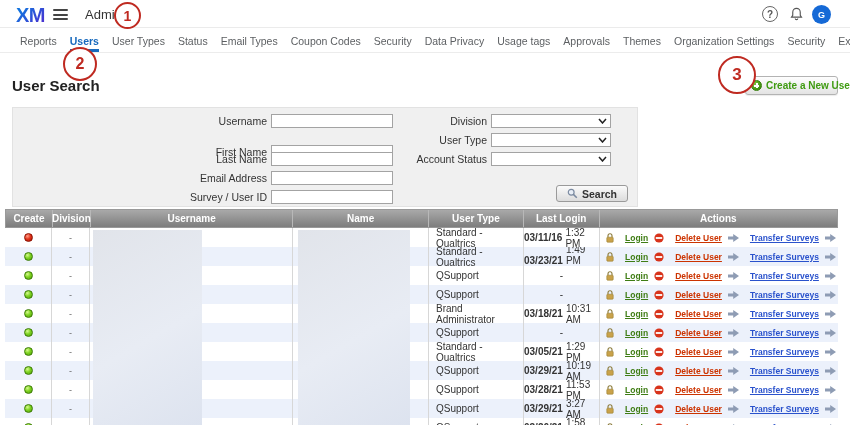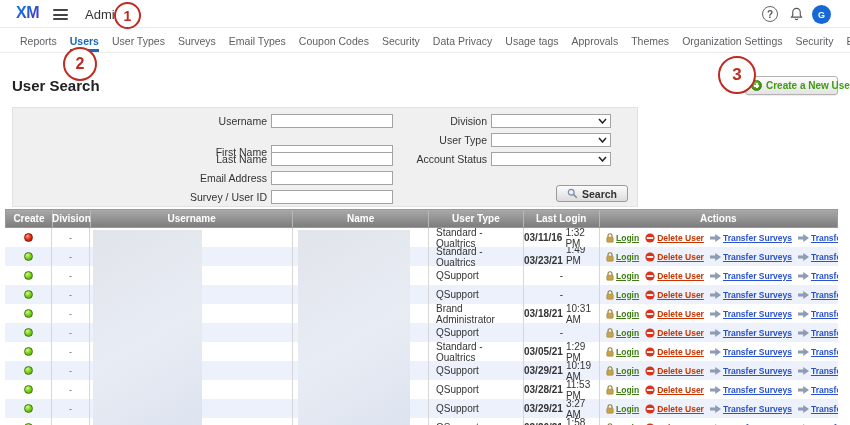--- a/index.html
+++ b/index.html
@@ -5,21 +5,21 @@
   * { margin:0; padding:0; box-sizing:border-box; }
   body { background:#fff; }
   .screen {
     position:relative; width:850px; height:425px; overflow:hidden;
     background:#fff; font-family:"Liberation Sans", sans-serif; color:#333;
   }
 
   
   .topbar { position:absolute; top:0; left:0; right:0; height:28px; background:#fff; border-bottom:1px solid #ebebeb; }
   .xm-logo {
-    position:absolute; left:16px; top:4px; font-size:16px; font-weight:bold; letter-spacing:-.5px;
+    position:absolute; left:16px; top:4px; font-size:20px; font-weight:bold; letter-spacing:-.5px;
     background:linear-gradient(135deg,#1273de 20%,#4b2fd0 90%);
     -webkit-background-clip:text; background-clip:text; color:transparent; cursor:pointer;
   }
   .hamburger { position:absolute; left:53px; top:9px; width:15px; height:11px; display:flex; flex-direction:column; justify-content:space-between; cursor:pointer; }
   .hamburger span { display:block; height:2px; background:#444; border-radius:1px; }
   .admin-title { position:absolute; left:85px; top:7px; font-size:13px; color:#333; }
   .help-icon { position:absolute; left:762px; top:6px; width:16px; height:16px; border:1.4px solid #666; border-radius:50%;
     display:flex; align-items:center; justify-content:center; font-size:10px; font-weight:bold; color:#555; cursor:pointer; }
   .bell-icon { position:absolute; left:789px; top:6px; cursor:pointer; }
   .avatar { position:absolute; left:812px; top:5px; width:19px; height:19px; border-radius:50%; background:#1569d6;
@@ -75,21 +75,21 @@
   .td { font-size:10px; color:#333; display:flex; align-items:center; border-right:1px solid #d7d7d7; height:100%; overflow:hidden; }
   .td:last-child { border-right:none; }
   .c-status, .c-division, .c-lastlogin { justify-content:center; }
   .c-division { color:#666; font-size:9px; }
   .c-usertype { padding-left:7px; }
   .c-lastlogin b { margin-right:3px; }
   .c-actions { justify-content:flex-start; gap:6px; padding-left:6px; font-size:8.5px; }
   .dot { width:9px; height:9px; border-radius:50%; }
   .dot.enabled  { background:radial-gradient(circle at 35% 30%, #d9fa90 0%, #7ed321 45%, #4e9a06 100%); border:1px solid #3c7d05; }
   .dot.disabled { background:radial-gradient(circle at 35% 30%, #ff9f8a 0%, #e3351d 45%, #a31000 100%); border:1px solid #8c1000; }
-  .action-link { display:flex; align-items:center; gap:2px; text-decoration:underline; font-weight:bold; cursor:pointer; white-space:nowrap; }
+  .action-link { display:flex; align-items:center; gap:11px; text-decoration:underline; font-weight:bold; cursor:pointer; white-space:nowrap; }
   .action-link.login    { color:#3f7d14; }
   .action-link.delete   { color:#cc3300; }
   .action-link.transfer { color:#2a52cc; }
   .redact { position:absolute; top:2px; bottom:0; z-index:3;
     background:linear-gradient(150deg,#e1e4ea 0%,#e8ecf4 55%,#dde3ef 100%); }
   .redact-username { left:88px; width:109px; }
   .redact-name { left:293px; width:112px; }
 </style>
 </head>
 <body>
@@ -111,21 +111,21 @@
           <path d="M10 19a2 2 0 0 0 4 0" fill="none" stroke="#555" stroke-width="1.8"></path>
         </svg>
     </div>
     <div class="avatar">G</div>
   </header>
 
   <nav class="navbar" id="nav-tabs">
       <span class="nav-item">Reports</span>
       <span class="nav-item active">Users</span>
       <span class="nav-item">User Types</span>
-      <span class="nav-item">Surveys</span>
+      <span class="nav-item">Status</span>
       <span class="nav-item">Email Types</span>
       <span class="nav-item">Coupon Codes</span>
       <span class="nav-item">Security</span>
       <span class="nav-item">Data Privacy</span>
       <span class="nav-item">Usage tags</span>
       <span class="nav-item">Approvals</span>
       <span class="nav-item">Themes</span>
       <span class="nav-item">Organization Settings</span>
       <span class="nav-item">Security</span>
       <span class="nav-item">Extensions</span>

